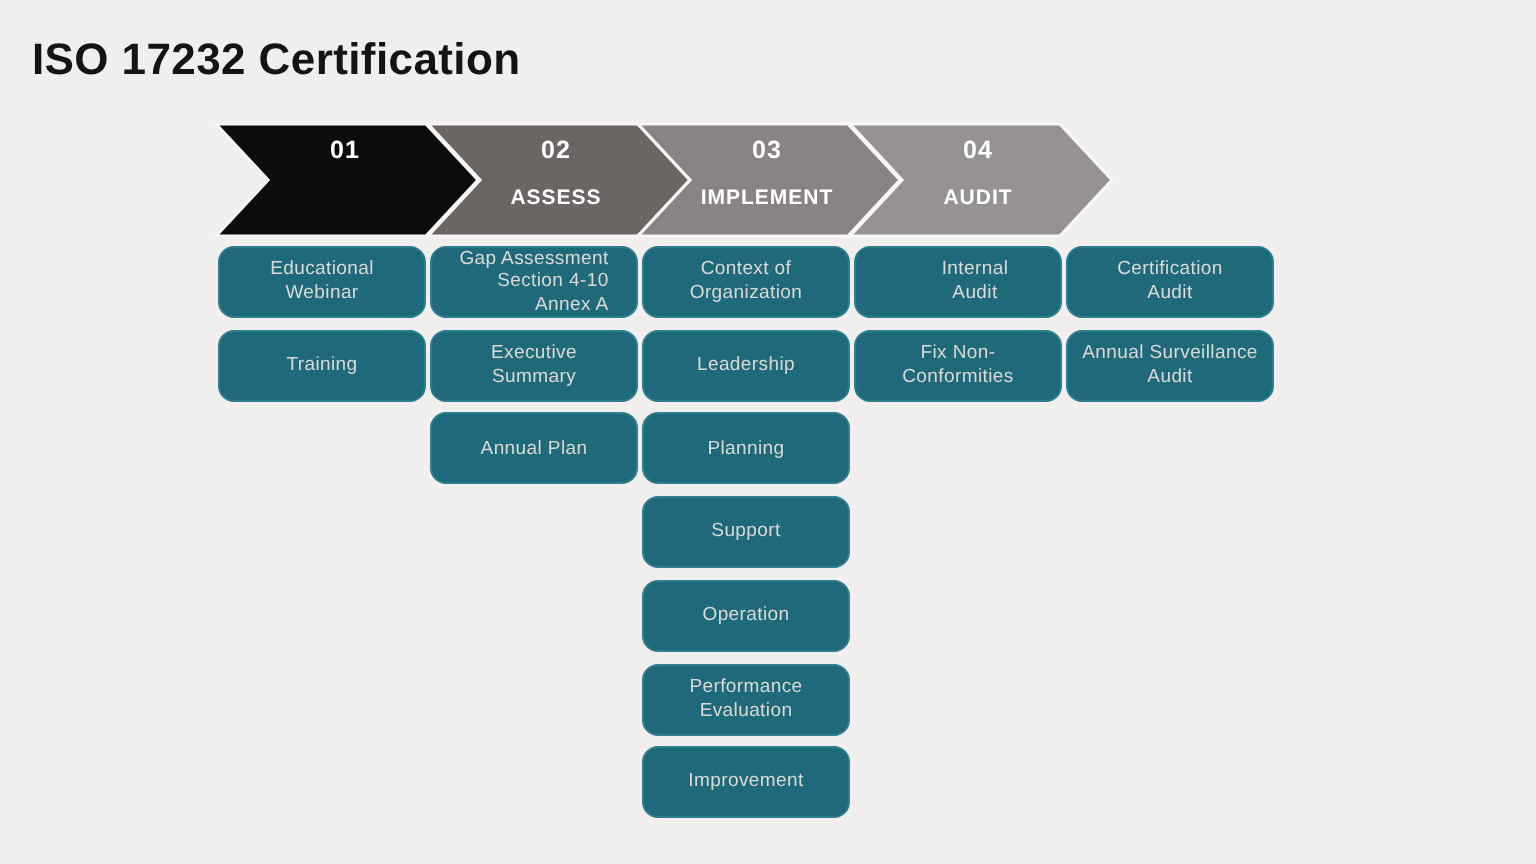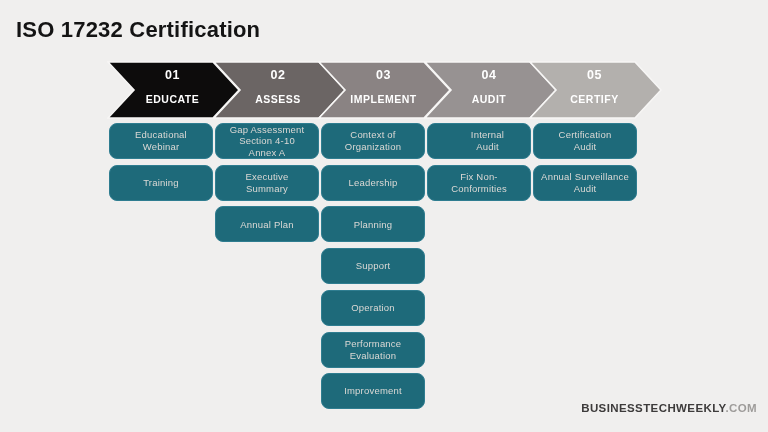--- a/index.html
+++ b/index.html
@@ -68,33 +68,32 @@
 <body>
 
 <div class="slide">
   <h1 class="page-title">ISO 17232 Certification</h1>
   <div class="flow" id="flow">
       <div class="chevron" style="left: 107px; top: 61px;">
         <svg width="133" height="58" viewBox="-1 -1 133 58">
           <polygon points="0,0 105,0 131,28 105,56 0,56 26,28" fill="#0d0c0c" stroke="#f7f6f5" stroke-width="1.6"></polygon>
         </svg>
         <div class="step-num">01</div>
-        <div class="step-name">EDUCATE</div>
       </div>
       <div class="pbox" style="left: 109px; top: 123px;">Educational
 Webinar</div>
       <div class="pbox" style="left: 109px; top: 164.7px;">Training</div>
       <div class="chevron" style="left: 212.5px; top: 61px;">
         <svg width="133" height="58" viewBox="-1 -1 133 58">
           <polygon points="0,0 105,0 131,28 105,56 0,56 26,28" fill="#6b6564" stroke="#f7f6f5" stroke-width="1.6"></polygon>
         </svg>
         <div class="step-num">02</div>
         <div class="step-name">ASSESS</div>
       </div>
-      <div class="pbox" style="left: 215px; top: 123px;">Gap Assessment
+      <div class="pbox" style="left: 215px; top: 123px; text-align: right;">Gap Assessment
 Section 4-10
 Annex A</div>
       <div class="pbox" style="left: 215px; top: 164.7px;">Executive
 Summary</div>
       <div class="pbox" style="left: 215px; top: 206.4px;">Annual Plan</div>
       <div class="chevron" style="left: 318px; top: 61px;">
         <svg width="133" height="58" viewBox="-1 -1 133 58">
           <polygon points="0,0 105,0 131,28 105,56 0,56 26,28" fill="#8a8383" stroke="#f7f6f5" stroke-width="1.6"></polygon>
         </svg>
         <div class="step-num">03</div>
@@ -113,26 +112,18 @@
         <svg width="133" height="58" viewBox="-1 -1 133 58">
           <polygon points="0,0 105,0 131,28 105,56 0,56 26,28" fill="#979292" stroke="#f7f6f5" stroke-width="1.6"></polygon>
         </svg>
         <div class="step-num">04</div>
         <div class="step-name">AUDIT</div>
       </div>
       <div class="pbox" style="left: 427px; top: 123px; padding-left: 21px;">Internal
 Audit</div>
       <div class="pbox" style="left: 427px; top: 164.7px;">Fix Non-
 Conformities</div>
-      <div class="chevron" style="left: 529px; top: 61px;">
-        <svg width="133" height="58" viewBox="-1 -1 133 58">
-          <polygon points="0,0 105,0 131,28 105,56 0,56 26,28" fill="#b3b0ad" stroke="#f7f6f5" stroke-width="1.6"></polygon>
-        </svg>
-        <div class="step-num">05</div>
-        <div class="step-name">CERTIFY</div>
-      </div>
       <div class="pbox" style="left: 533px; top: 123px;">Certification
 Audit</div>
       <div class="pbox" style="left: 533px; top: 164.7px;">Annual Surveillance
 Audit</div>
     </div>
-  <div class="brand-footer"><span class="brand-name">BUSINESSTECHWEEKLY</span><span class="brand-suffix">.COM</span></div>
 </div>
 
 </body></html>

